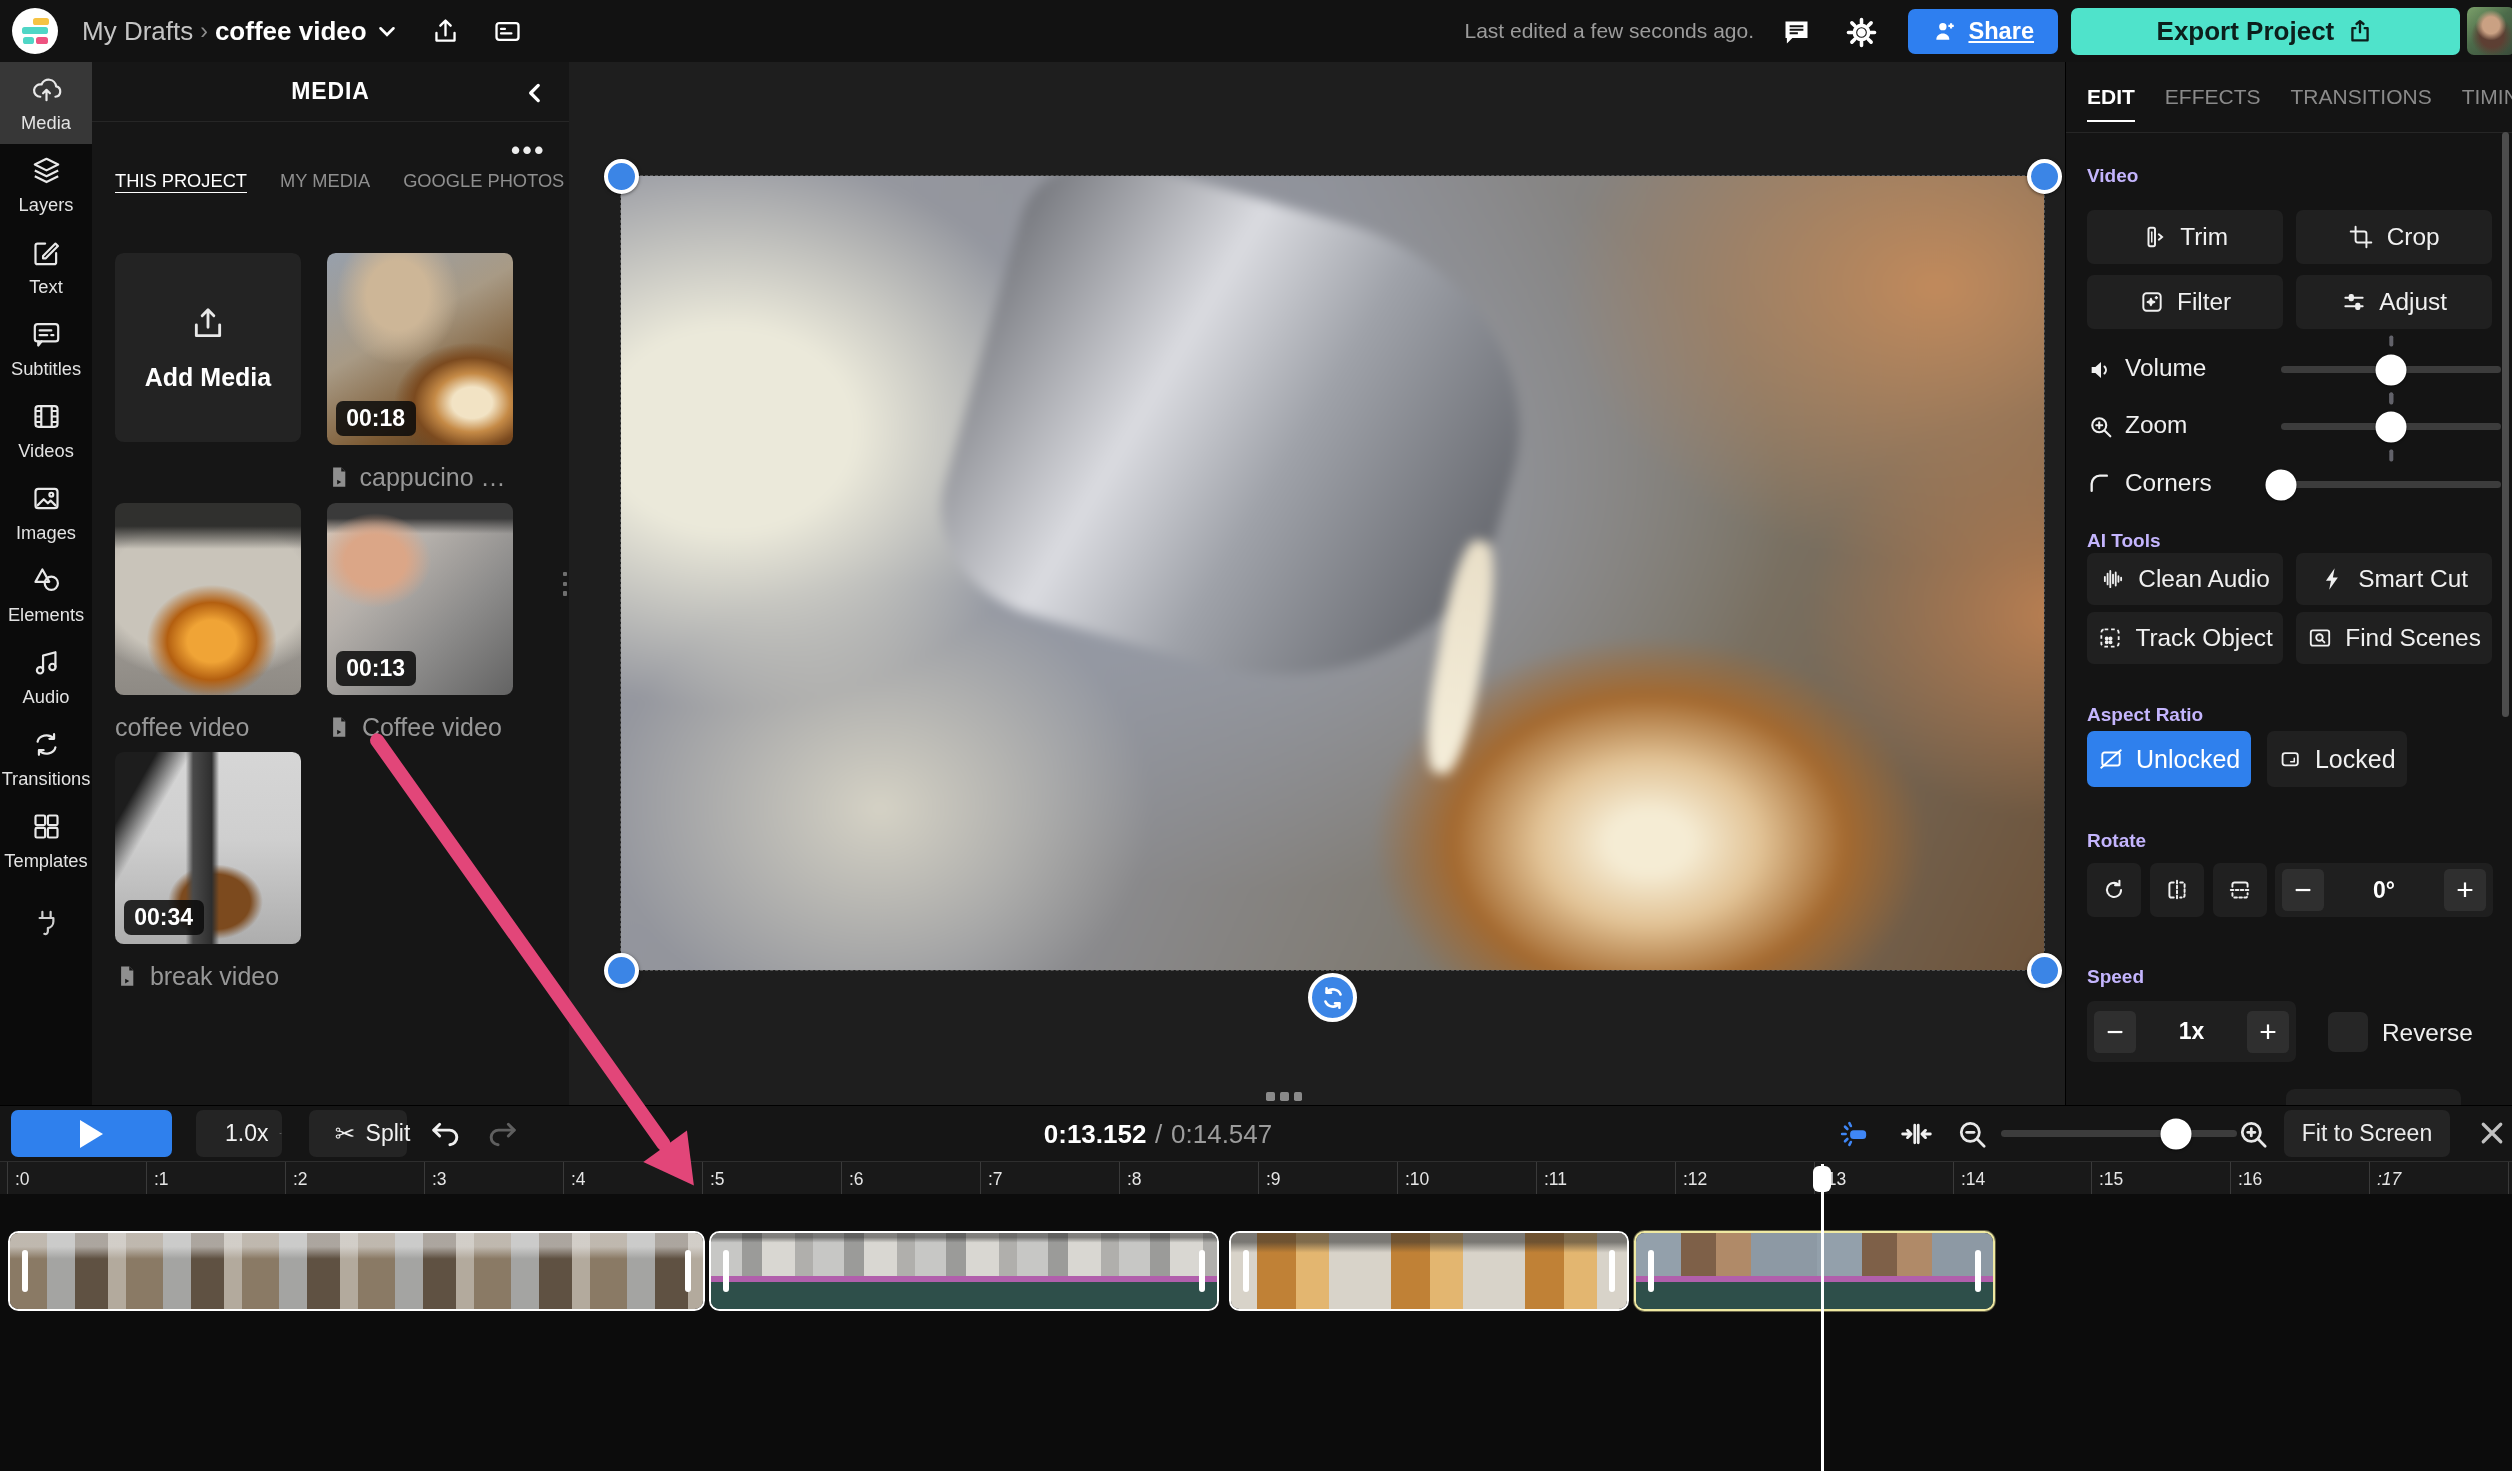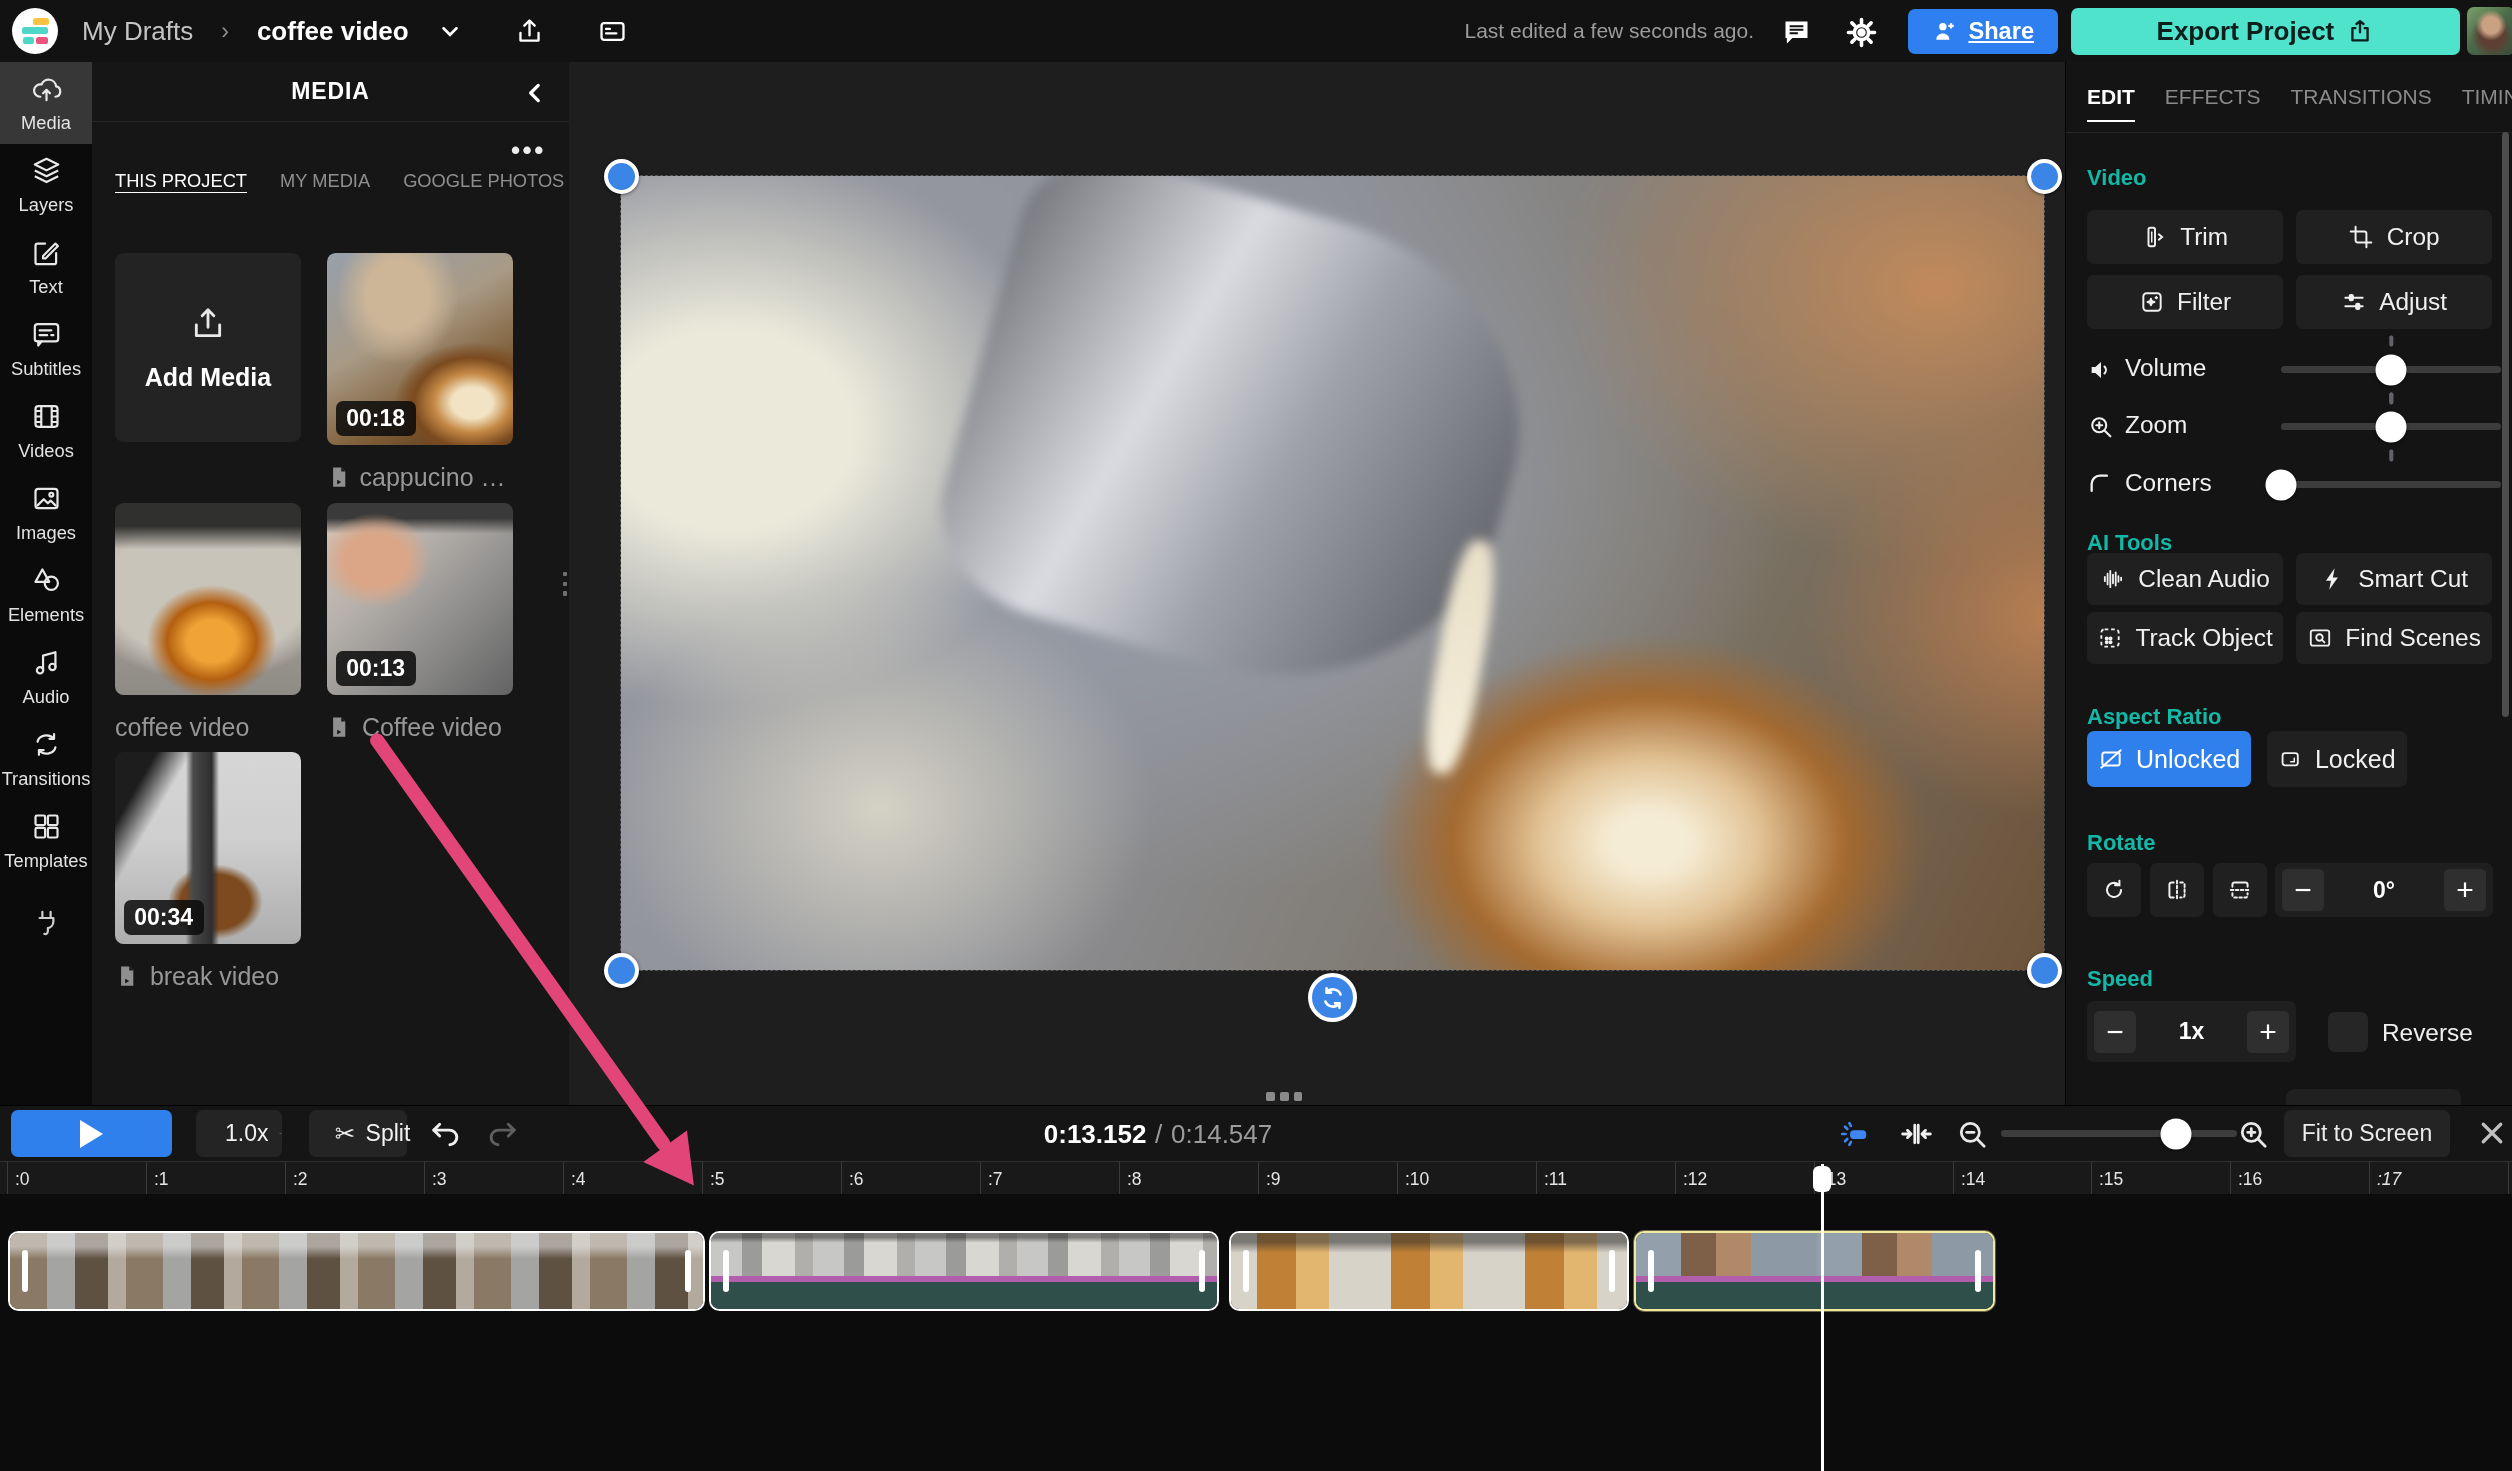--- a/index.html
+++ b/index.html
@@ -10,21 +10,21 @@
 
   
   .topbar { position:absolute; left:0; top:0; width:2512px; height:62px; background:#121212; display:flex; align-items:center; z-index:20; }
   .logo { position:absolute; left:12.2px; top:7.9px; width:46px; height:46px; background:#fff; border-radius:50%; display:flex; flex-direction:column; justify-content:center; align-items:center; gap:2.6px; }
   .logo .r1 { width:15.7px; height:7px; background:#f6c344; border-radius:2.6px; margin-left:12.2px; }
   .logo .r2 { width:26px; height:7px; background:#4fd6c6; border-radius:2.6px; }
   .logo .r3 { display:flex; gap:2.6px; }
   .logo .r3 i { display:block; width:11.3px; height:7px; border-radius:2.6px; }
   .logo .r3 i:first-child { background:#4fd6c6; }
   .logo .r3 i:last-child { background:#ee5380; }
-  .crumbs { position:absolute; left:82px; top:0; height:62px; display:flex; align-items:center; gap:28px; font-size:26px; }
+  .crumbs { position:absolute; left:82px; top:0; height:62px; display:flex; align-items:center; gap:7px; font-size:26px; }
   .crumb-root { color:#c4c4c4; }
   .crumb-sep { color:#8d8d8d; font-size:23px; }
   .crumb-title { color:#fff; font-weight:700; }
   .tb-ic { color:#f0f0f0; }
   .last-edited { position:absolute; right:758px; top:19px; font-size:21px; color:#9b9b9b; white-space:nowrap; }
   .icbtn { position:absolute; top:15px; width:35px; height:35px; display:flex; align-items:center; justify-content:center; }
   .share-btn { position:absolute; left:1908px; top:8.7px; width:150px; height:45px; background:#2e7ff0; border-radius:7px; display:flex; align-items:center; justify-content:center; gap:10.5px; color:#fff; font-size:23.6px; font-weight:700;text-decoration:underline; }
   .export-btn { position:absolute; left:2071px; top:7.9px; width:389px; height:47px; background:#4fe3cb; border-radius:7px; display:flex; align-items:center; justify-content:center; gap:12.2px; color:#0c1f1c; font-size:26px; font-weight:700; }
   .avatar { position:absolute; left:2467px; top:7px; width:48px; height:48px; border-radius:7px;
     background: radial-gradient(circle at 50% 38%, #caa183 0 22%, rgba(0,0,0,0) 40%),
@@ -98,21 +98,21 @@
   .rotate-handle { position:absolute; left:740px; top:911px; width:49px; height:49px; border-radius:50%; background:#3b85e6; border:4.4px solid #fff; display:flex; align-items:center; justify-content:center; z-index:8; }
   .canvas-dots { position:absolute; left:698px; top:1030px; display:flex; gap:5.2px; }
   .canvas-dots i { width:8.7px; height:8.7px; background:#8a8a8a; border-radius:1.7px; }
 
   
   .editpanel { position:absolute; left:2065px; top:62px; width:447px; height:1043px; background:#141414; border-left:0.9px solid #000; z-index:11; font-size:24.4px; }
   .ep-tabs { position:absolute; left:21px; top:23px; display:flex; gap:30px; font-size:21px; }
   .ep-tab { color:#8a8a8a; padding-bottom:10.5px; white-space:nowrap; }
   .ep-tab.active { color:#fff; font-weight:700; border-bottom:2.6px solid #fff; }
   .ep-div { position:absolute; left:0; top:70px; width:100%; height:0.9px; background:#262626; }
-  .ep-sec { position:absolute; left:21px; font-size:22px; font-weight:700; color:#14b8a6; }
+  .ep-sec { position:absolute; left:21px; font-size:19px; font-weight:700; color:#c4b5fd; }
   .ep-btn { position:absolute; height:54px; background:#202020; border-radius:7px; display:flex; align-items:center; justify-content:center; gap:12.2px; color:#f0f0f0; font-size:24.4px; }
   .ep-btn svg { width:26px; height:26px; }
   .srow { position:absolute; left:21px; width:405px; height:35px; }
   .srow .sic { position:absolute; left:0; top:3.5px; }
   .srow .slbl { position:absolute; left:38px; top:1.7px; font-size:24.4px; color:#f0f0f0; }
   .track { position:absolute; left:194px; top:14px; width:220px; height:7px; background:#3c3c3c; border-radius:3.5px; }
   .thumbdot { position:absolute; top:50%; width:31px; height:31px; background:#fff; border-radius:50%; transform:translate(-50%,-50%); box-shadow:0 0.9px 2.6px rgba(0,0,0,.6); }
   .notch:before,.notch:after { content:""; position:absolute; left:50%; width:4.4px; height:11.3px; background:#62626a; border-radius:1.7px; transform:translateX(-50%); }
   .notch:before { top:-19px; } .notch:after { bottom:-19px; }
   .ab-btn { position:absolute; height:56px; border-radius:7px; display:flex; align-items:center; justify-content:center; gap:12.2px; font-size:25px; }

